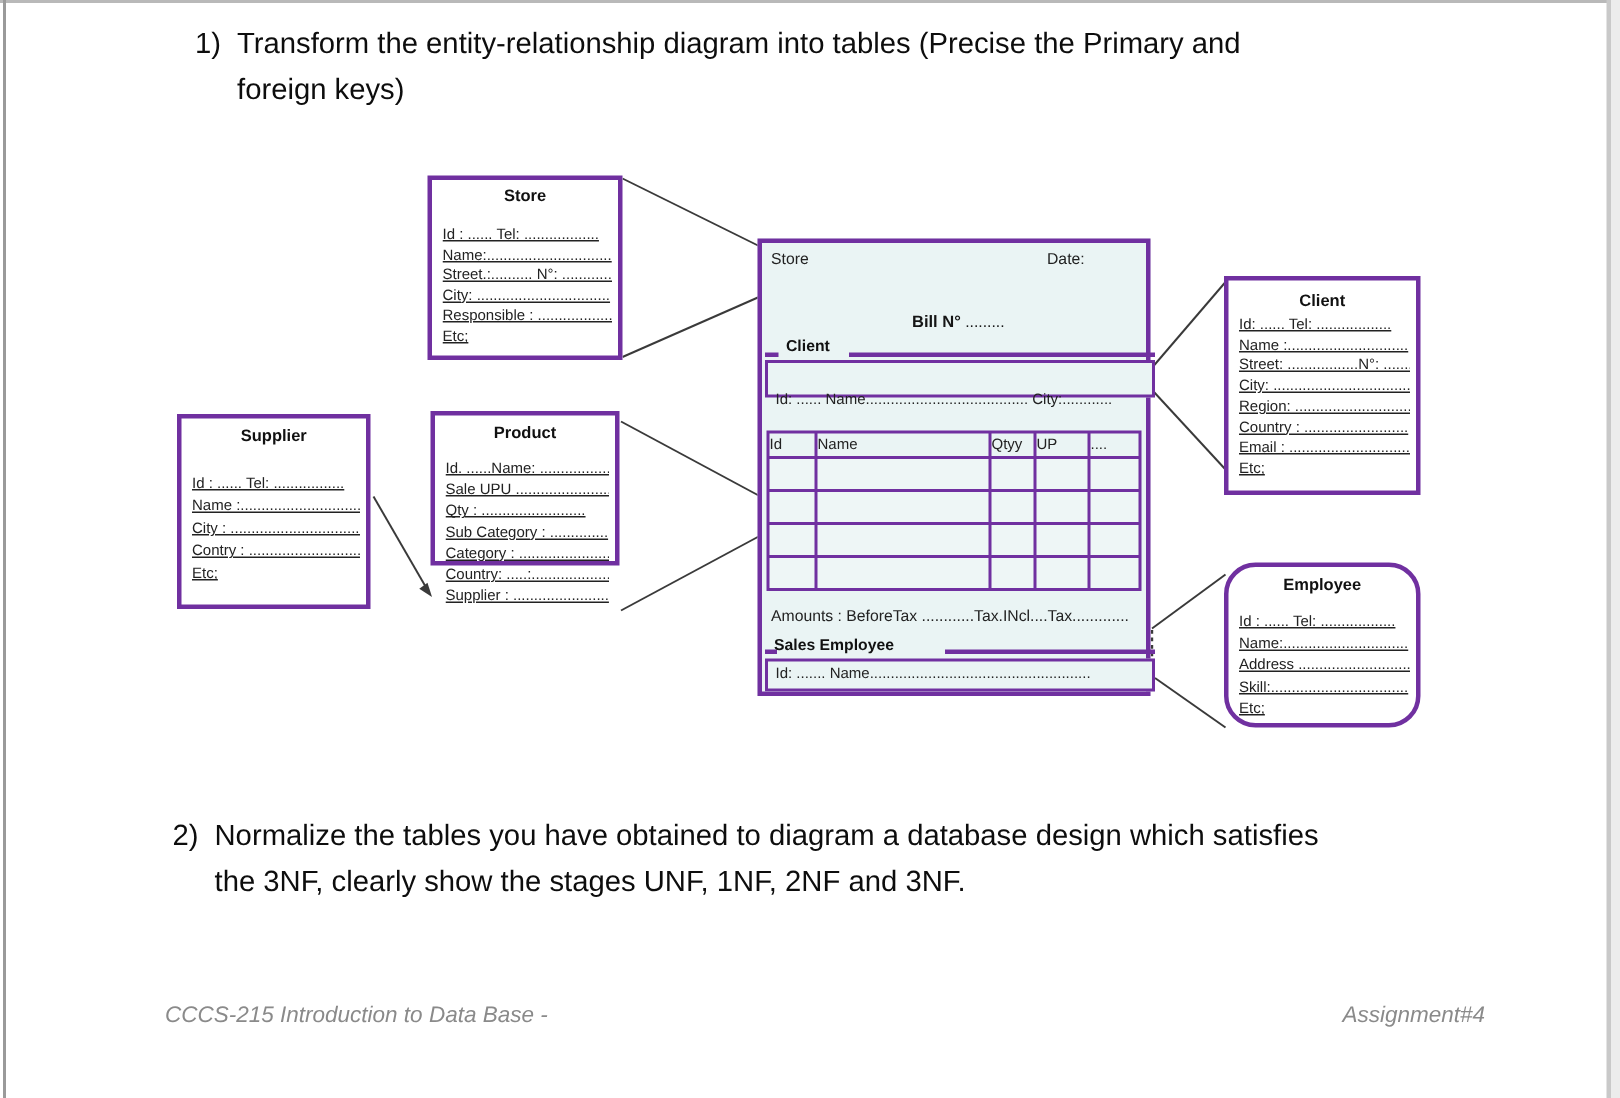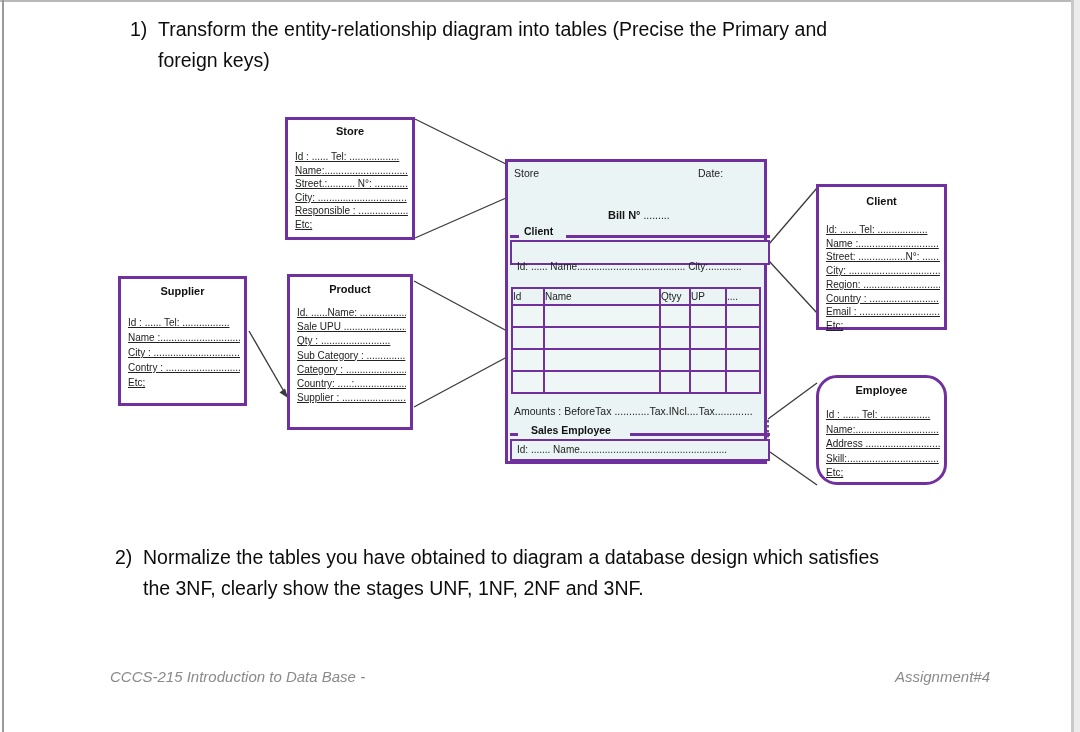--- a/index.html
+++ b/index.html
@@ -98,36 +98,36 @@
     <div class="etitle" style="margin-top:6px;">Supplier</div>
     <div class="elines" style="margin-top:18px;line-height:15px;">
       <div>Id : ......    Tel: .................</div>
       <div>Name :................................</div>
       <div>City : ..................................</div>
       <div>Contry : ................................</div>
       <div>Etc;</div>
     </div>
   </div>
 
-  <div class="ebox" style="left:287px;top:274px;width:126px;height:156px;">
+  <div class="ebox" style="left:287px;top:274px;width:126px;height:103px;">
     <div class="etitle" style="margin-top:6px;">Product</div>
     <div class="elines" style="margin-top:11px;line-height:14.2px;">
       <div>Id. ......Name: ...................</div>
       <div>Sale UPU ...........................</div>
       <div>Qty : .........................</div>
       <div>Sub  Category : ..............</div>
       <div>Category : ..........................</div>
       <div>Country:  .....:...................</div>
       <div>Supplier : .......................</div>
     </div>
   </div>
 
   <div class="ebox" style="left:816px;top:184px;width:131px;height:146px;">
     <div class="etitle" style="margin-top:8px;">Client</div>
-    <div class="elines" style="margin-top:16px;line-height:13.7px;">
+    <div class="elines" style="margin-top:3px;line-height:13.7px;">
       <div>Id: ......     Tel: ..................</div>
       <div>Name :.............................</div>
       <div>Street: .................N°: .......</div>
       <div>City: .................................</div>
       <div>Region: ..............................</div>
       <div>Country : .........................</div>
       <div>Email : ...............................</div>
       <div>Etc;</div>
     </div>
   </div>
@@ -182,21 +182,21 @@
       <div class="cell"></div>
       <div class="cell"></div>
       <div class="cell"></div>
       <div class="cell"></div>
       <div class="cell"></div>
     </div>
 
     <div class="abs inv-label" style="left:6px;top:243px;">Amounts : BeforeTax ............Tax.INcl....Tax.............</div>
 
     <div class="abs pbar" style="left:2px;top:271px;width:8px;height:2.5px;"></div>
-    <div class="abs legend" style="left:23px;top:262px;">Sales Employee</div>
+    <div class="abs legend" style="left:8px;top:262px;">Sales Employee</div>
     <div class="abs pbar" style="left:122px;right:-6px;top:271px;height:3px;"></div>
     <div class="strip" style="left:2px;right:-6px;top:277px;height:22px;">
       <div class="txt" style="padding-top:3px;">Id: ....... Name.....................................................</div>
     </div>
   </div>
 
   <div class="qnum" style="left:115px;top:546px;">2)</div>
   <div class="qline" style="left:143px;top:546px;">Normalize the tables you have obtained to diagram a database design which satisfies</div>
   <div class="qline" style="left:143px;top:577px;">the 3NF, clearly show the stages UNF, 1NF, 2NF and 3NF.</div>
 

